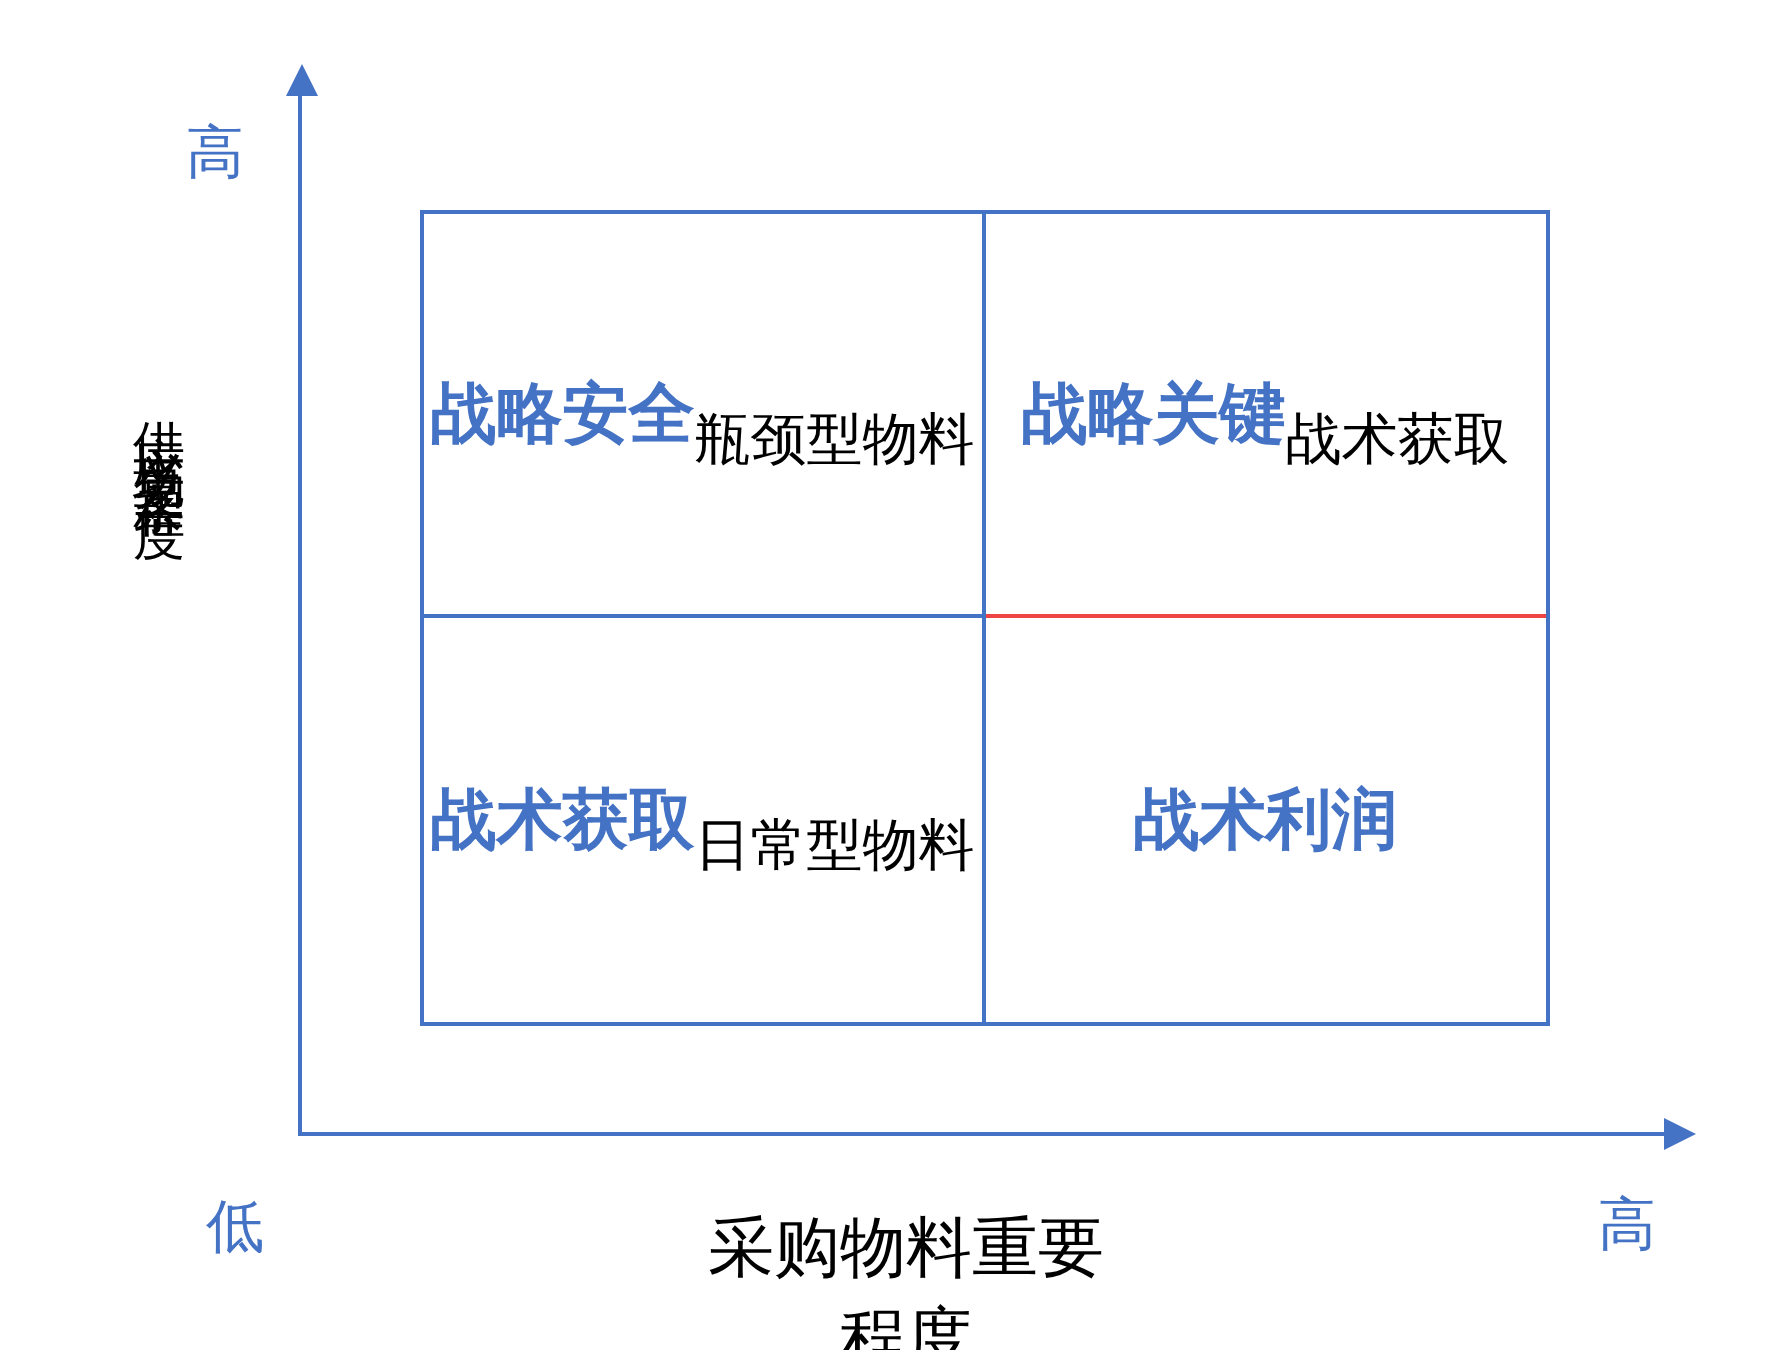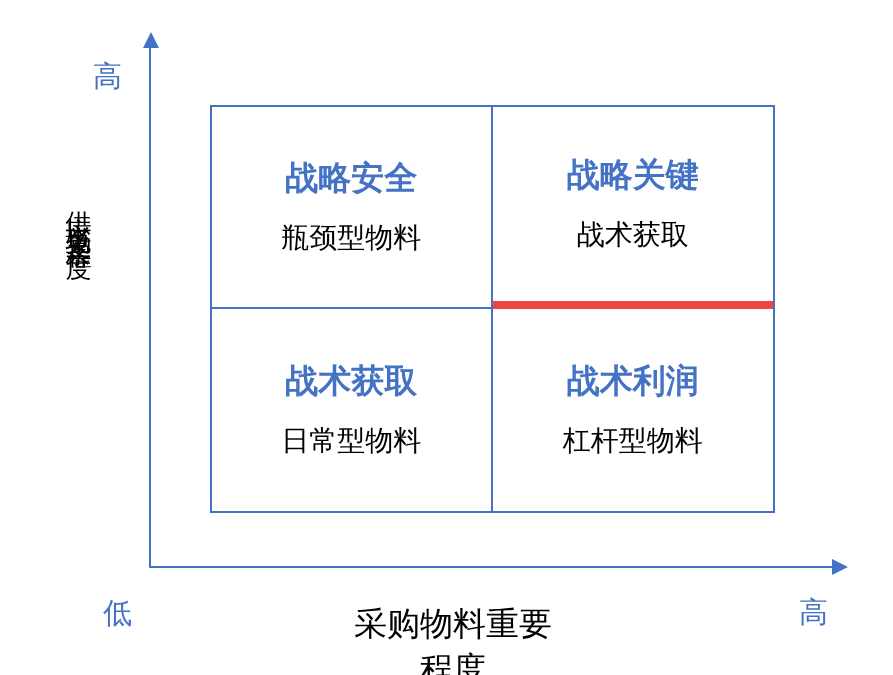--- a/index.html
+++ b/index.html
@@ -94,27 +94,26 @@
     width: 565px;
     height: 408px;
     border: 2px solid #4472C4;
     box-sizing: border-box;
     display: grid;
     grid-template-columns: 1fr 1fr;
     grid-template-rows: 1fr 1fr;
   }
   .quadrant {
     display: flex;
-    flex-direction: column;
     align-items: center;
     justify-content: center;
     box-sizing: border-box;
   }
   .quadrant.q-tl { border-right: 2px solid #4472C4; border-bottom: 2px solid #4472C4; }
-  .quadrant.q-tr { border-bottom: 8px solid #ef4444; }
+  .quadrant.q-tr { border-bottom: 2px solid #ef4444; }
   .quadrant.q-bl { border-right: 2px solid #4472C4; }
 
   .quadrant-title {
     font-size: 33px;
     font-weight: bold;
     color: #4472C4;
     line-height: 1.1;
   }
   .quadrant-subtitle {
     font-size: 28px;
@@ -152,17 +151,16 @@
       <div class="quadrant-subtitle">战术获取</div>
     </div>
 
     <div class="quadrant q-bl">
       <div class="quadrant-title">战术获取</div>
       <div class="quadrant-subtitle">日常型物料</div>
     </div>
 
     <div class="quadrant q-br">
       <div class="quadrant-title">战术利润</div>
-      <div class="quadrant-subtitle">杠杆型物料</div>
     </div>
 
   </div>
 </div>
 
 </body></html>

